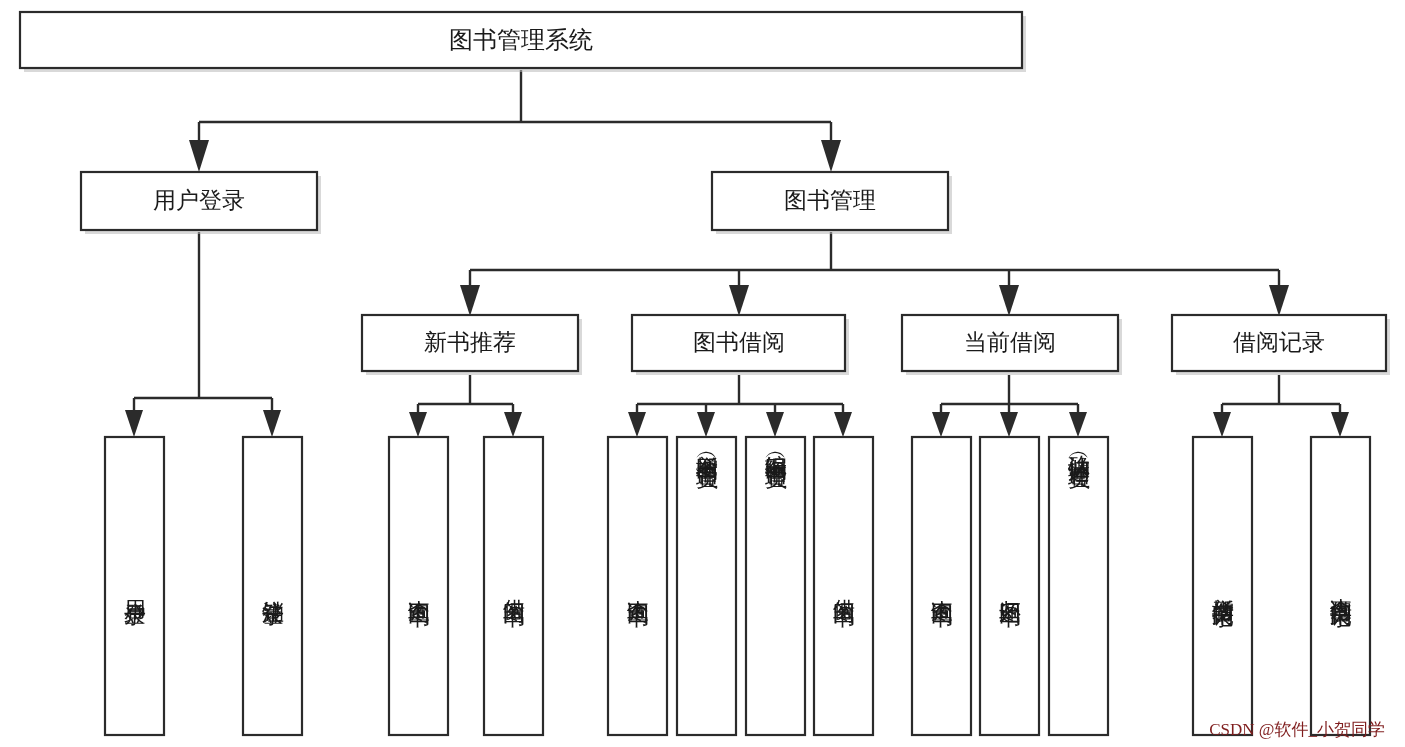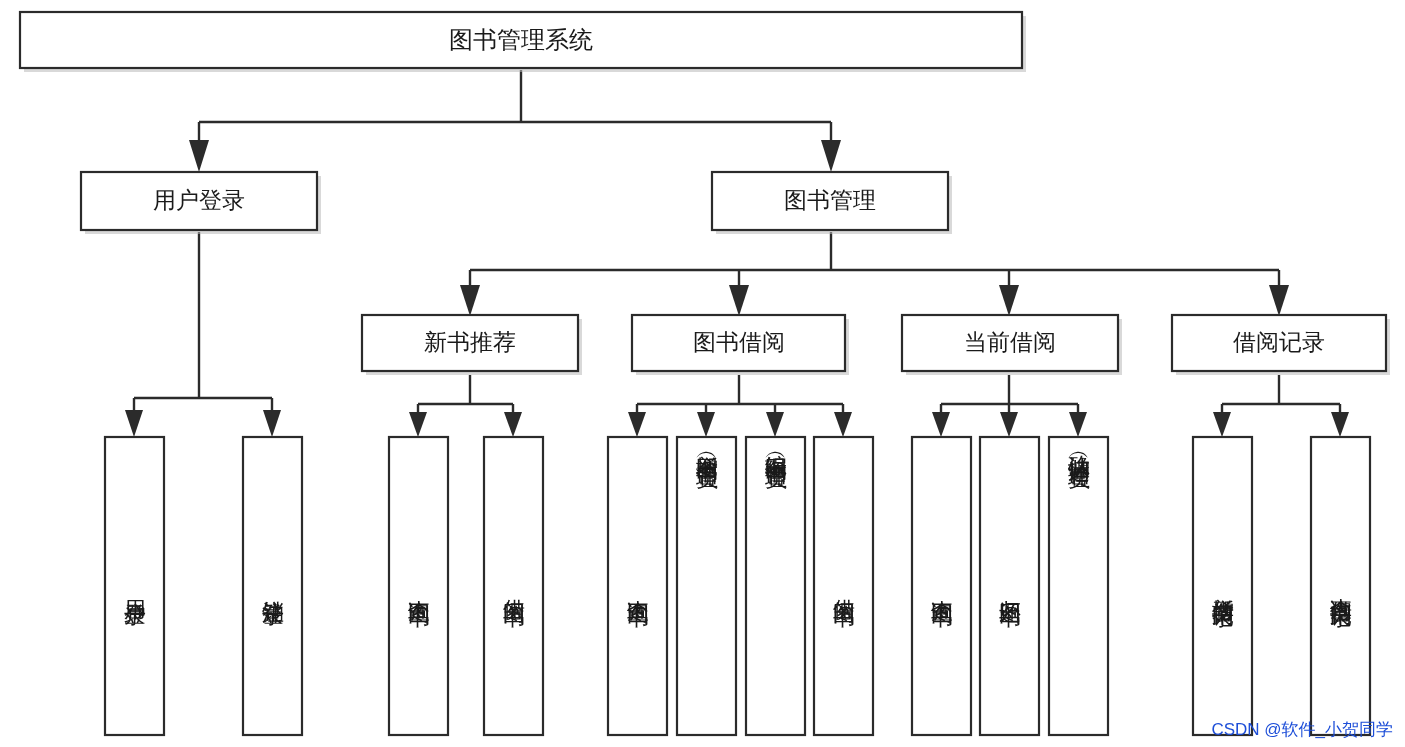--- a/index.html
+++ b/index.html
@@ -66,25 +66,25 @@
     letter-spacing: 2px;
     white-space: nowrap;
     text-align: center;
     display: flex;
     align-items: center;
     justify-content: center;
     pointer-events: none;
   }
   .watermark {
     position: absolute;
-    right: 12px;
+    right: 20px;
     bottom: 6px;
-    font-family: Liberation Sans, sans-serif;
+    font-family: Liberation Serif, serif;
     font-size: 17px;
-    color: #1d4ed8;
+    color: #7f1d1d;
     white-space: nowrap;
   }
 </style>
 </head>
 <body>
 
 <div id="diagram-root">
 
   <svg id="flow-svg" viewBox="0 0 1405 747">
 

